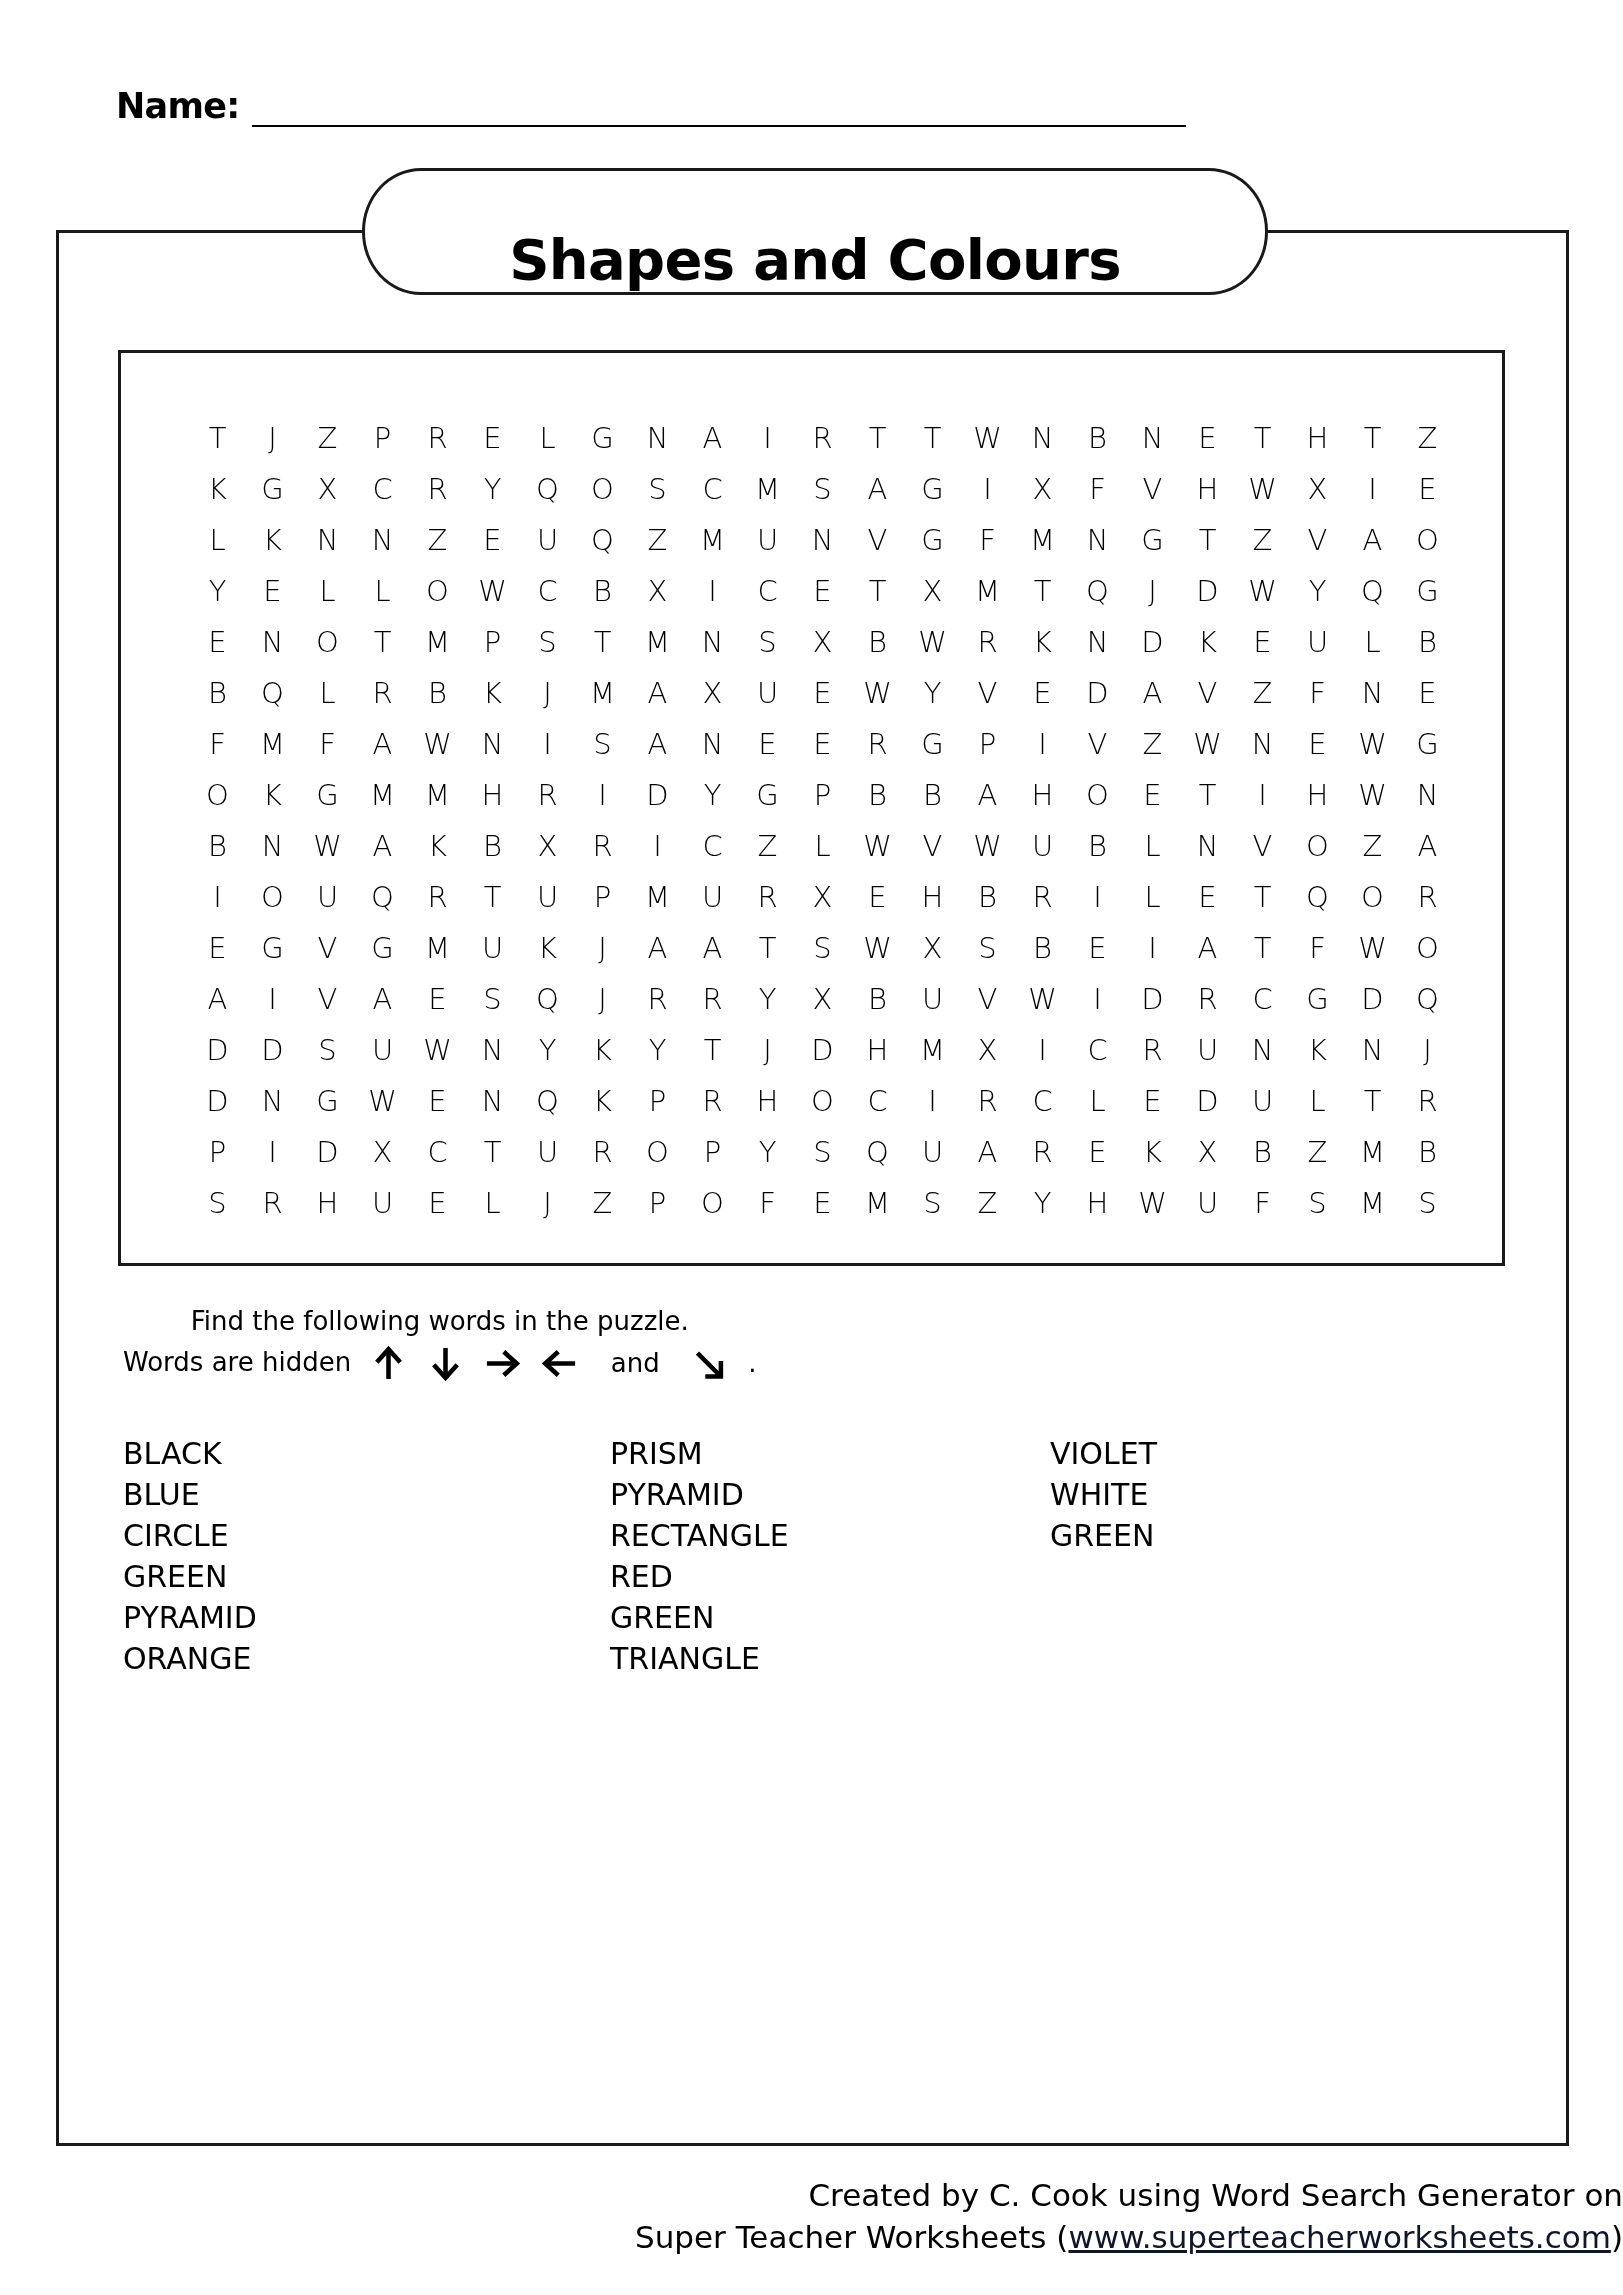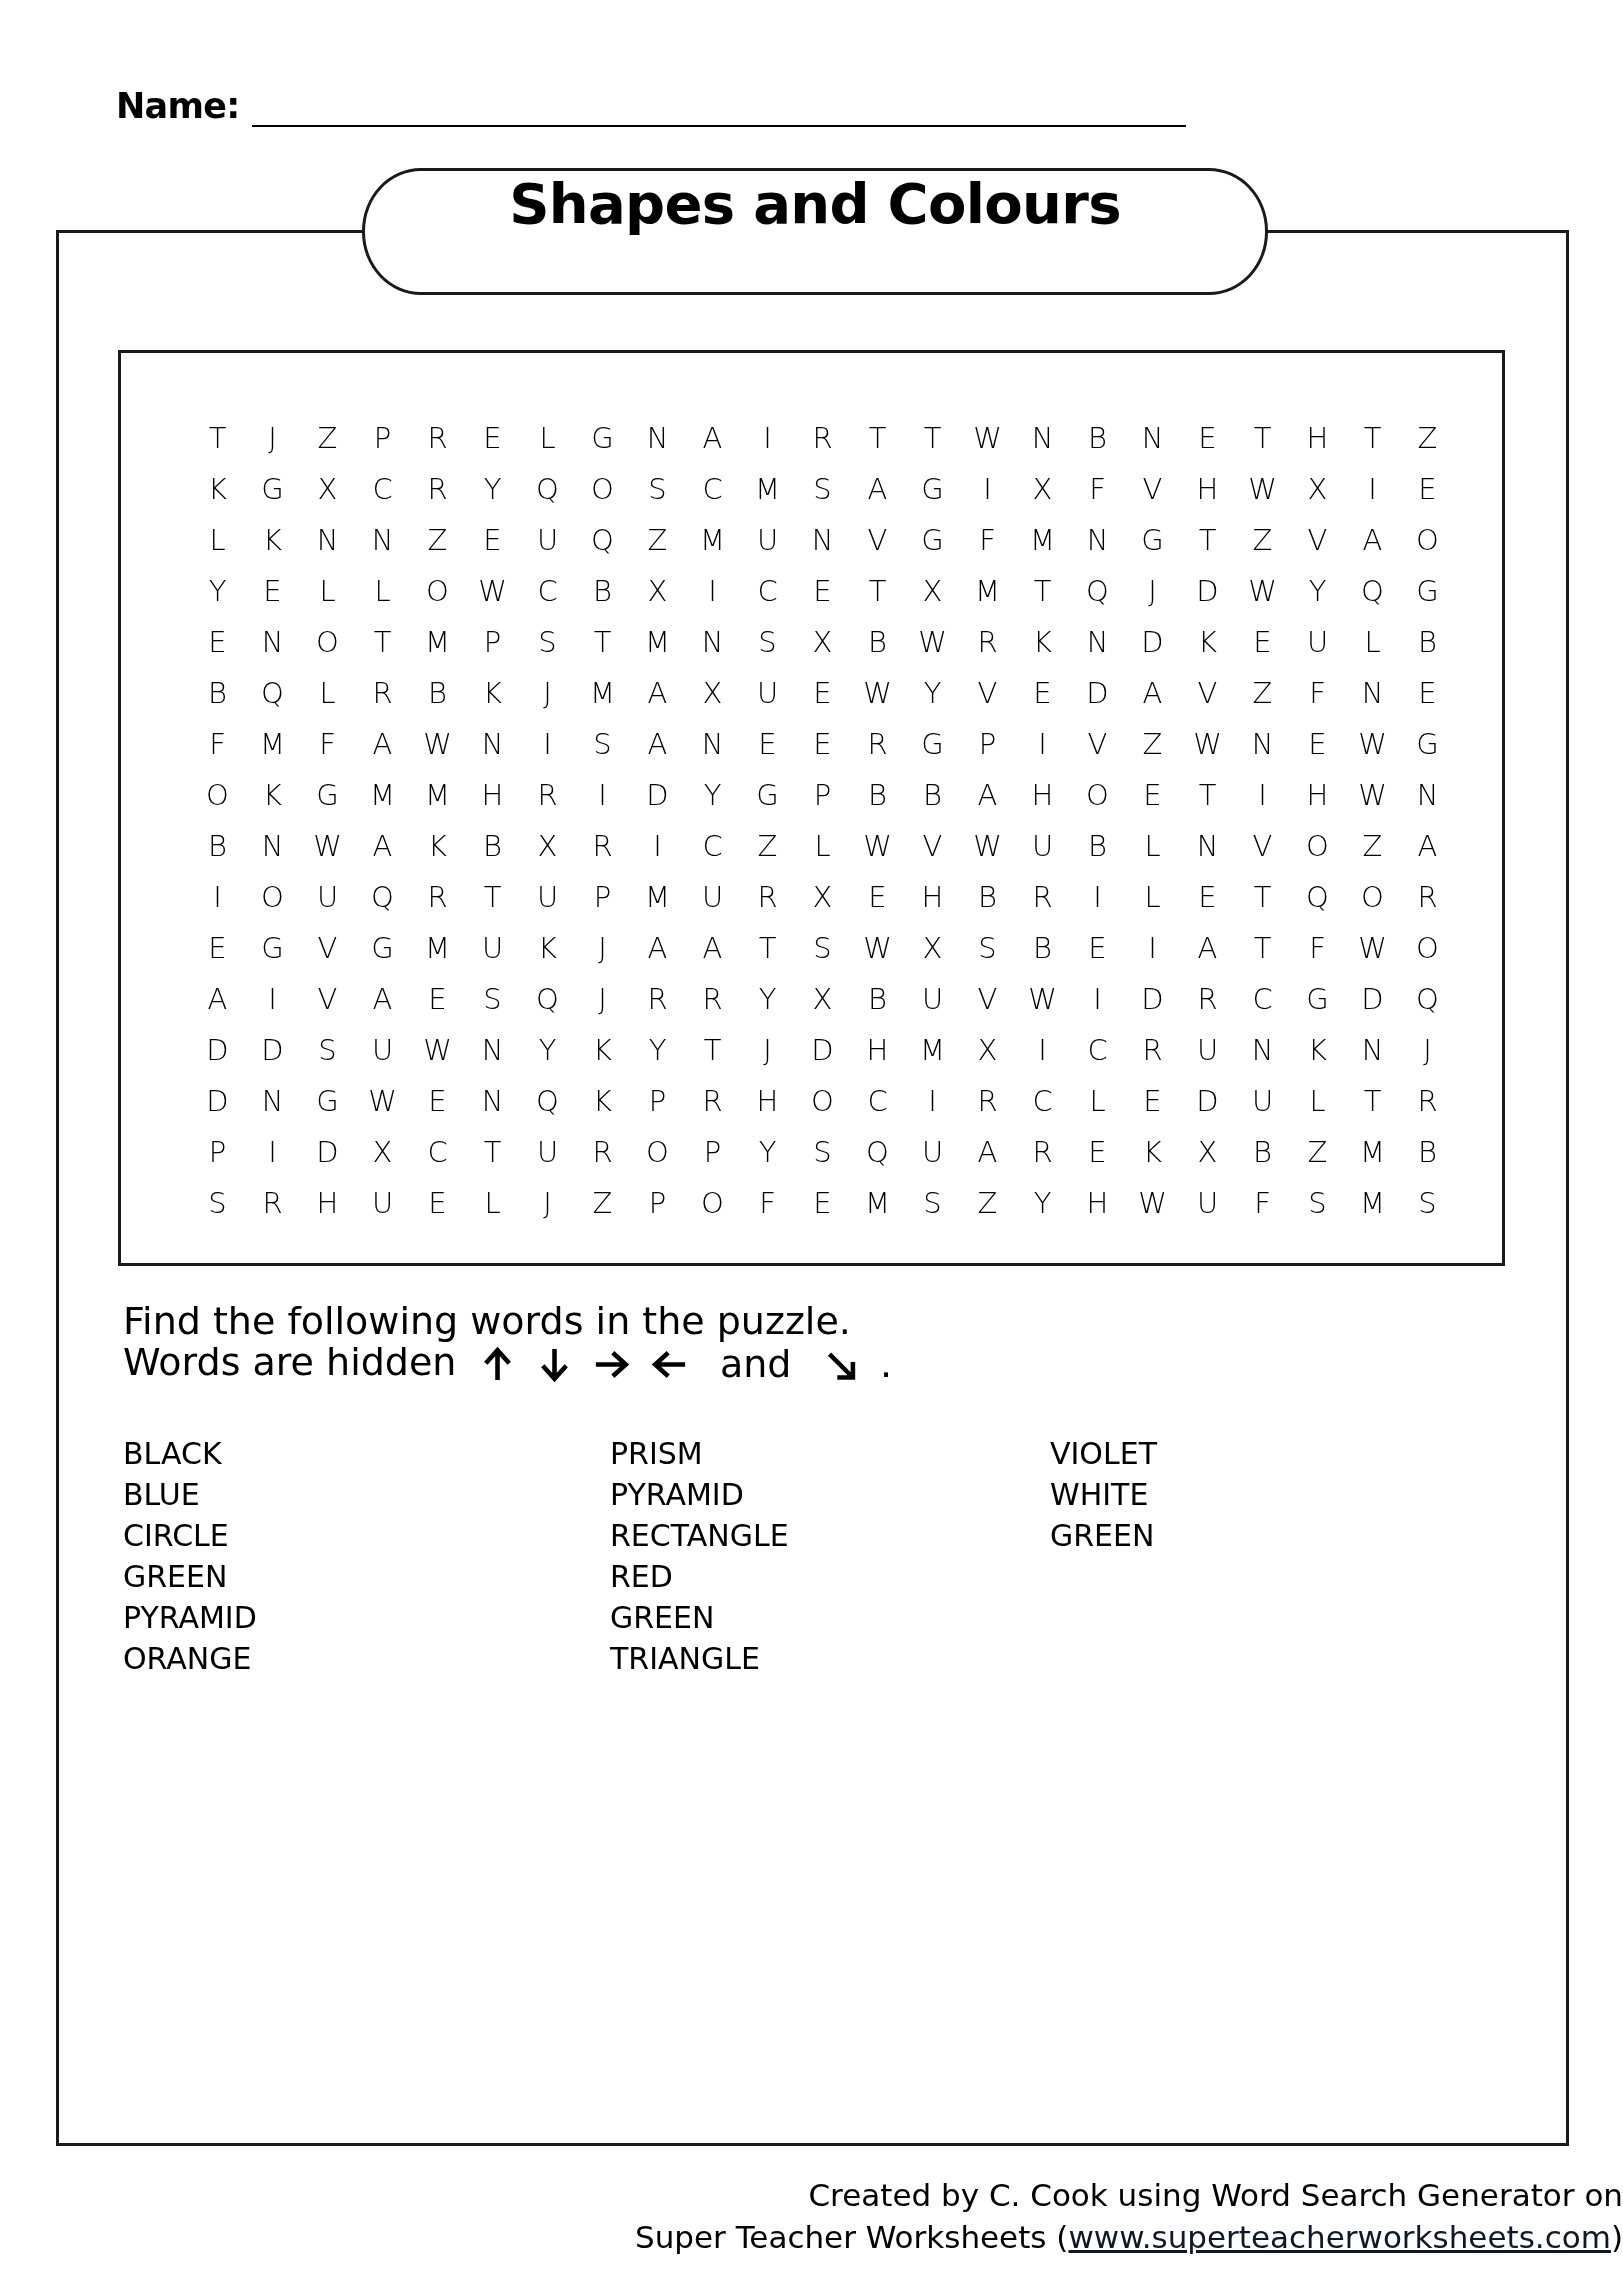--- a/index.html
+++ b/index.html
@@ -13,36 +13,36 @@
     position: absolute; left: 136px; top: 39px; width: 934px; height: 0;
     border-bottom: 2.6px solid #000;
   }
   .frame {
     position: absolute; left: 56px; top: 230px; width: 1513px; height: 1916px;
     border: 3.9px solid #1a1a1a; box-sizing: border-box;
   }
   .title-pill {
     position: absolute; left: 362px; top: 168px; width: 906px; height: 127px;
     background: #fff; border: 3.3px solid #1a1a1a; border-radius: 59px / 63px;
-    box-sizing: border-box; display: flex; align-items: flex-start; justify-content: center;
+    box-sizing: border-box; display: flex; align-items: flex-end; justify-content: center;
   }
   .title-pill .title { font-weight: bold; font-size: 56px; letter-spacing: -0.7px; }
   .grid-box {
     position: absolute; left: 118px; top: 350px; width: 1387px; height: 916px;
     border: 3.9px solid #1a1a1a; box-sizing: border-box;
   }
   .grid {
     position: absolute; left: 190px; top: 419px; width: 1243px;
     display: grid; grid-template-columns: repeat(23, 55px); grid-auto-rows: 51px;
   }
   .cell {
     font-family: "DejaVu Sans", sans-serif; font-size: 29px; font-weight: 300;
     text-align: center; line-height: 39px; color: #000;
   }
-  .instructions { position: absolute; left: 123px; top: 1301px; font-size: 38px; line-height: 41px; }
+  .instructions { position: absolute; left: 123px; top: 1301px; font-size: 26px; line-height: 41px; text-align: center; }
   .instructions .arrows { display: inline-flex; align-items: center; gap: 18.3px; margin-left: 9.2px; vertical-align: middle; }
   .arrow svg { width: 39px; height: 39px; display: block; }
   .instructions .and { margin: 0 13px; }
   .wordlist { position: absolute; top: 1433px; left: 123px; width: 1374px; }
   .wordcol { position: absolute; top: 0; }
   .word { font-size: 30px; line-height: 41px; letter-spacing: 0; }
   .footer {
     position: absolute; left: 0; width: 1623px; top: 2174px;
     text-align: right; font-size: 31px; line-height: 42px;
   }

